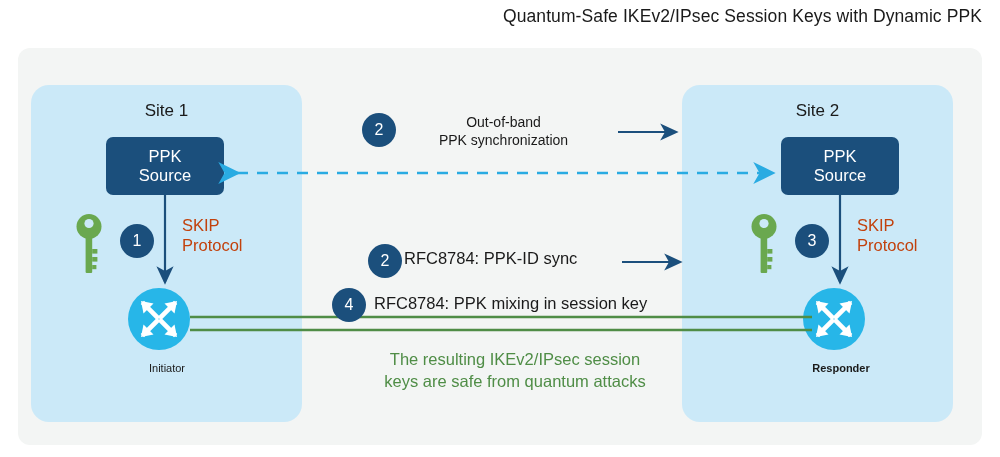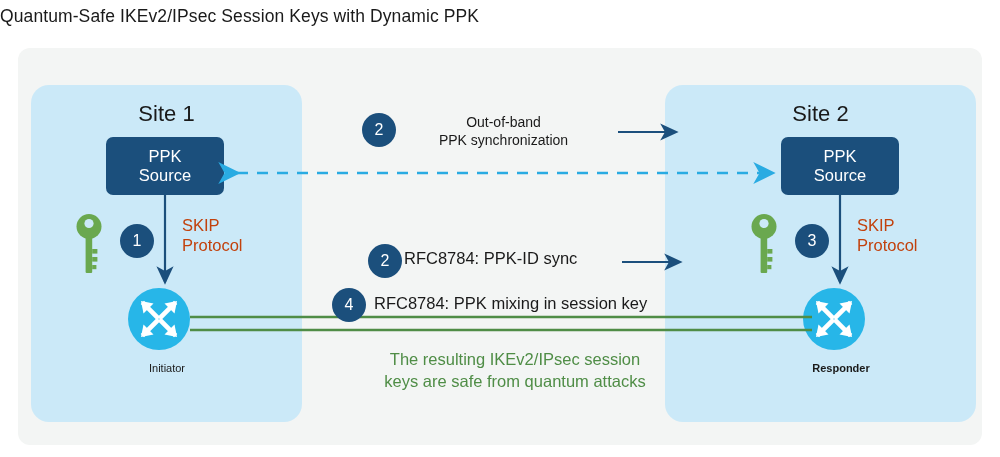--- a/index.html
+++ b/index.html
@@ -1,38 +1,38 @@
 <!DOCTYPE html>
 <html><head>
 <meta charset="utf-8">
 <style>
   html,body{margin:0;padding:0;background:#ffffff;}
   body{width:1000px;height:457px;position:relative;overflow:hidden;
        font-family:"Liberation Sans","DejaVu Sans",sans-serif;}
 
   #title{
-    position:absolute;left:0;top:6px;width:974px;text-align:left;
-    font-size:17.5px;color:#1a1a1a;letter-spacing:.1px;
+    position:absolute;left:0;top:6px;width:974px;text-align:right;
+    font-size:17.5px;color:#1a1a1a;letter-spacing:.1px;padding-left:8px;
   }
 
   #outer-panel{
     position:absolute;left:18px;top:48px;width:964px;height:397px;
     background:#f3f5f4;border-radius:12px;
   }
 
   .site-panel{
     position:absolute;top:85px;height:337px;
     background:#cbe9f8;border-radius:18px;
   }
   #site-left{left:31px;width:271px;}
-  #site-right{left:665px;width:311px;}
+  #site-right{left:682px;width:271px;}
 
   .site-title{
     position:absolute;top:16px;width:100%;text-align:center;
-    font-size:22px;color:#1a1a1a;
+    font-size:17px;color:#1a1a1a;
   }
 
   .ppk-box{
     position:absolute;width:118px;height:58px;
     background:#1b4f7c;border-radius:7px;color:#fff;
     display:flex;flex-direction:column;align-items:center;justify-content:center;
     font-size:16.5px;line-height:1.18;
   }
   #ppk-left{left:106px;top:137px;}
   #ppk-right{left:781px;top:137px;}

